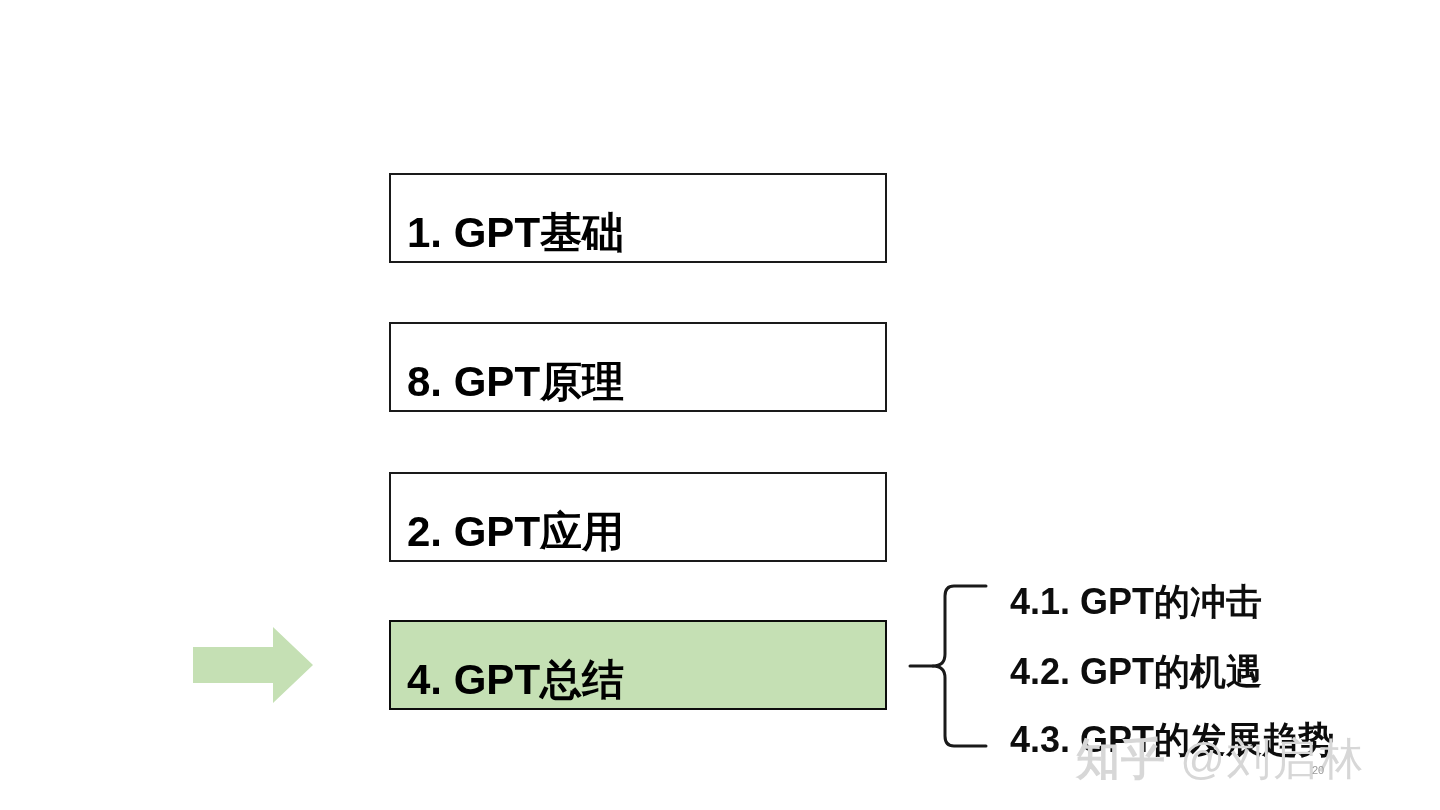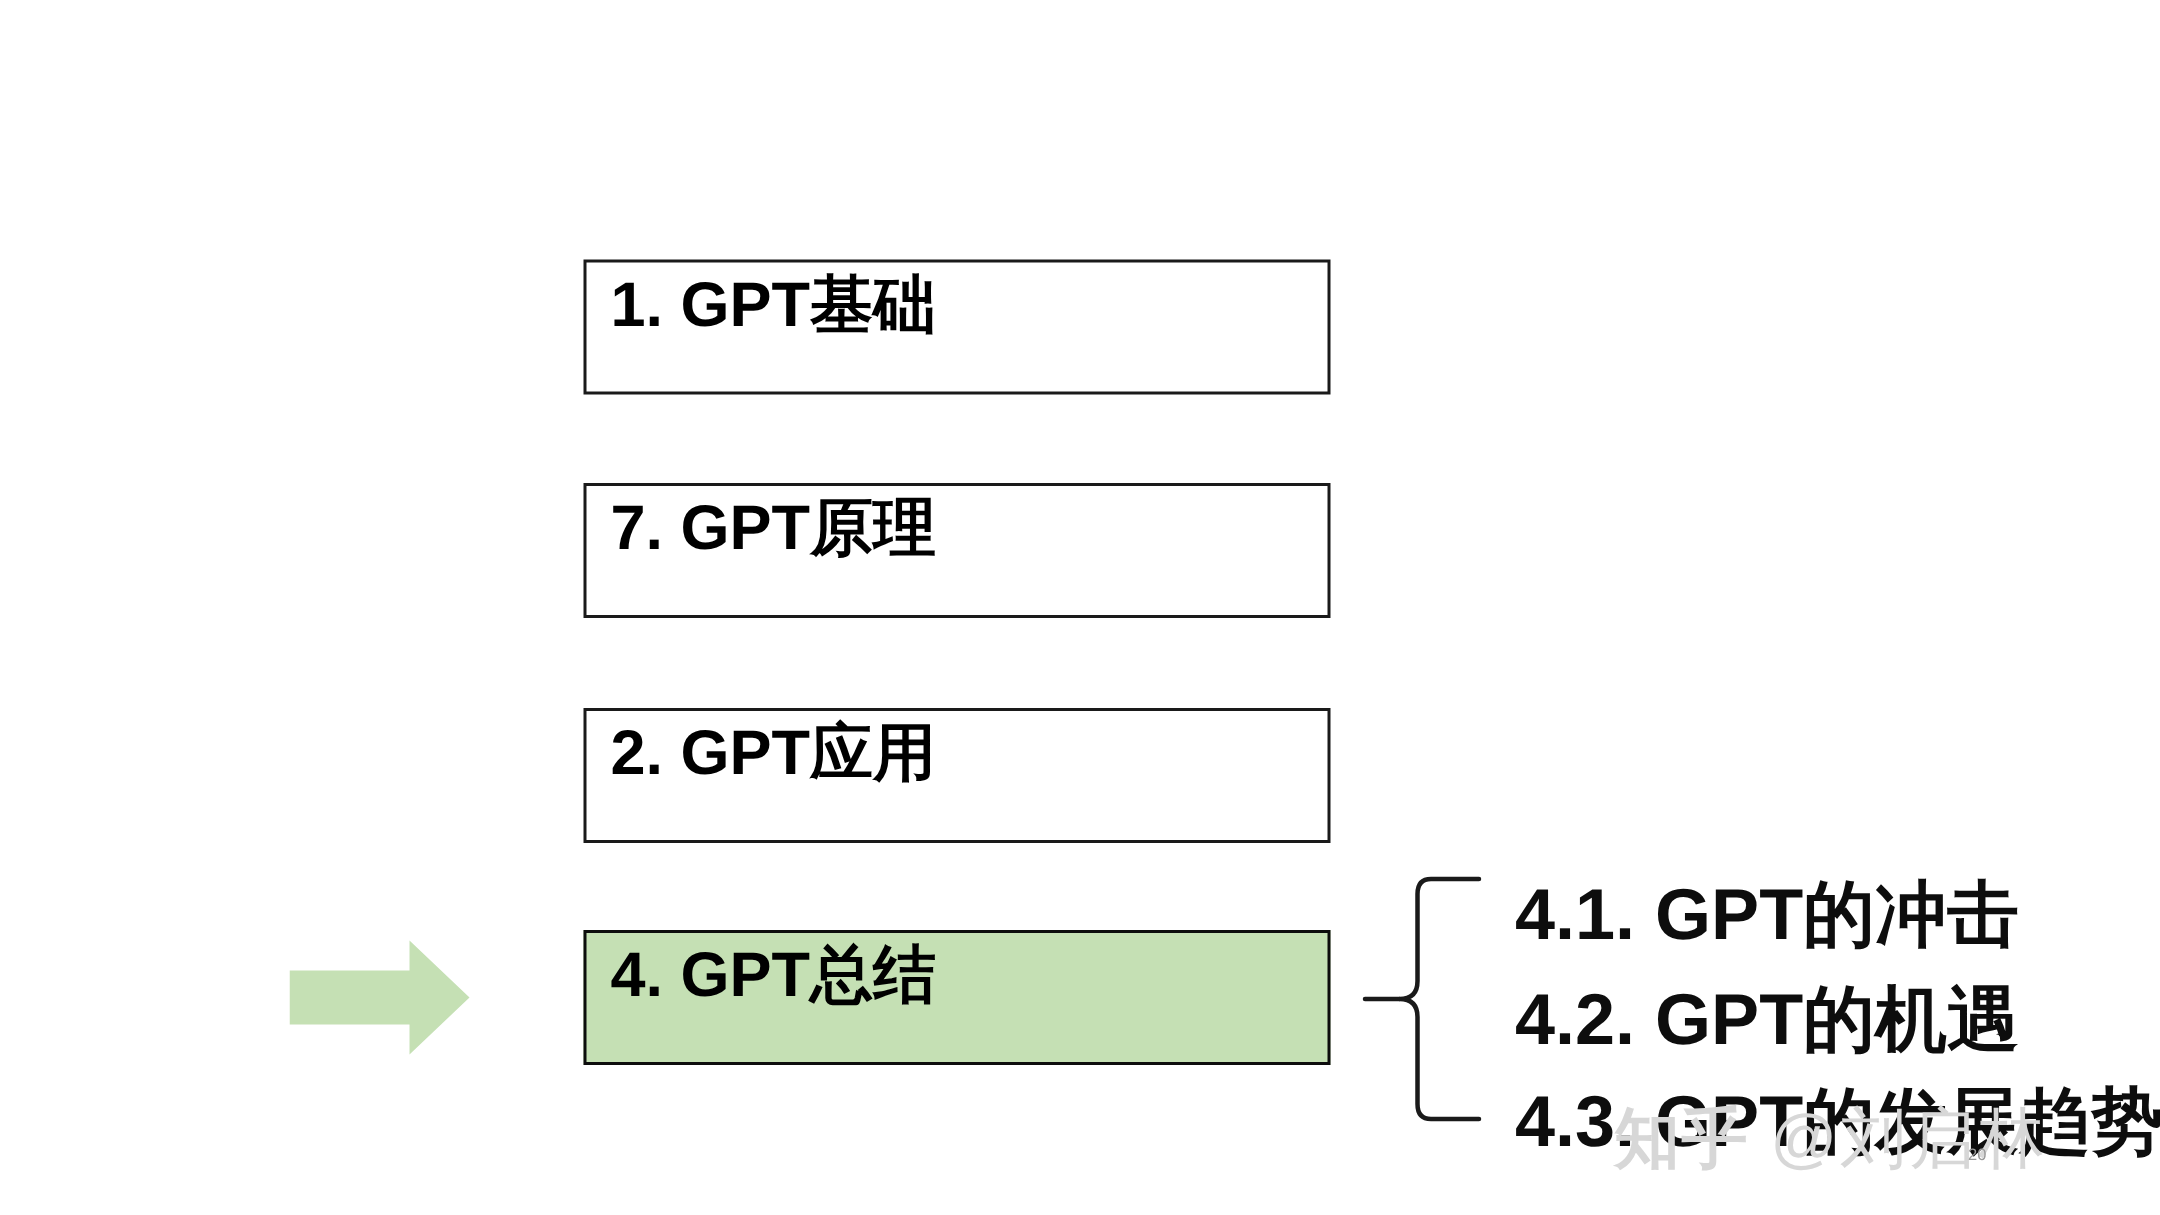--- a/index.html
+++ b/index.html
@@ -35,21 +35,21 @@
   
   .agenda-box {
     position: absolute;
     left: 389px;
     width: 498px;
     height: 90px;
     box-sizing: border-box;
     border: 2px solid #1a1a1a;
     background: #ffffff;
     display: flex;
-    align-items: flex-start;
+    align-items: flex-end;
   }
   .agenda-box.is-active {
     background: #c5e0b4;
     border-color: #0d0d0d;
   }
   .agenda-box .agenda-label {
     padding-left: 16px;
     font-size: 42px;
     font-weight: 700;
     color: #000000;
@@ -74,21 +74,21 @@
   .brace-wrap {
     position: absolute;
     left: 902px;
     top: 582px;
     width: 96px;
     height: 168px;
   }
   .sub-item {
     position: absolute;
     left: 1010px;
-    font-size: 48px;
+    font-size: 36px;
     font-weight: 700;
     color: #0d0d0d;
     white-space: nowrap;
     letter-spacing: 0px;
   }
   #sub-1 { top: 578px; }
   #sub-2 { top: 648px; }
   #sub-3 { top: 716px; }
 
   
@@ -120,21 +120,21 @@
 <body>
 
 <div id="slide">
 
 
   <div class="agenda-box" id="box-1">
     <span class="agenda-label">1. GPT基础</span>
   </div>
 
   <div class="agenda-box" id="box-2">
-    <span class="agenda-label">7. GPT原理</span>
+    <span class="agenda-label">8. GPT原理</span>
   </div>
 
   <div class="agenda-box" id="box-3">
     <span class="agenda-label">2. GPT应用</span>
   </div>
 
   <div class="agenda-box is-active" id="box-4">
     <span class="agenda-label">4. GPT总结</span>
   </div>
 

